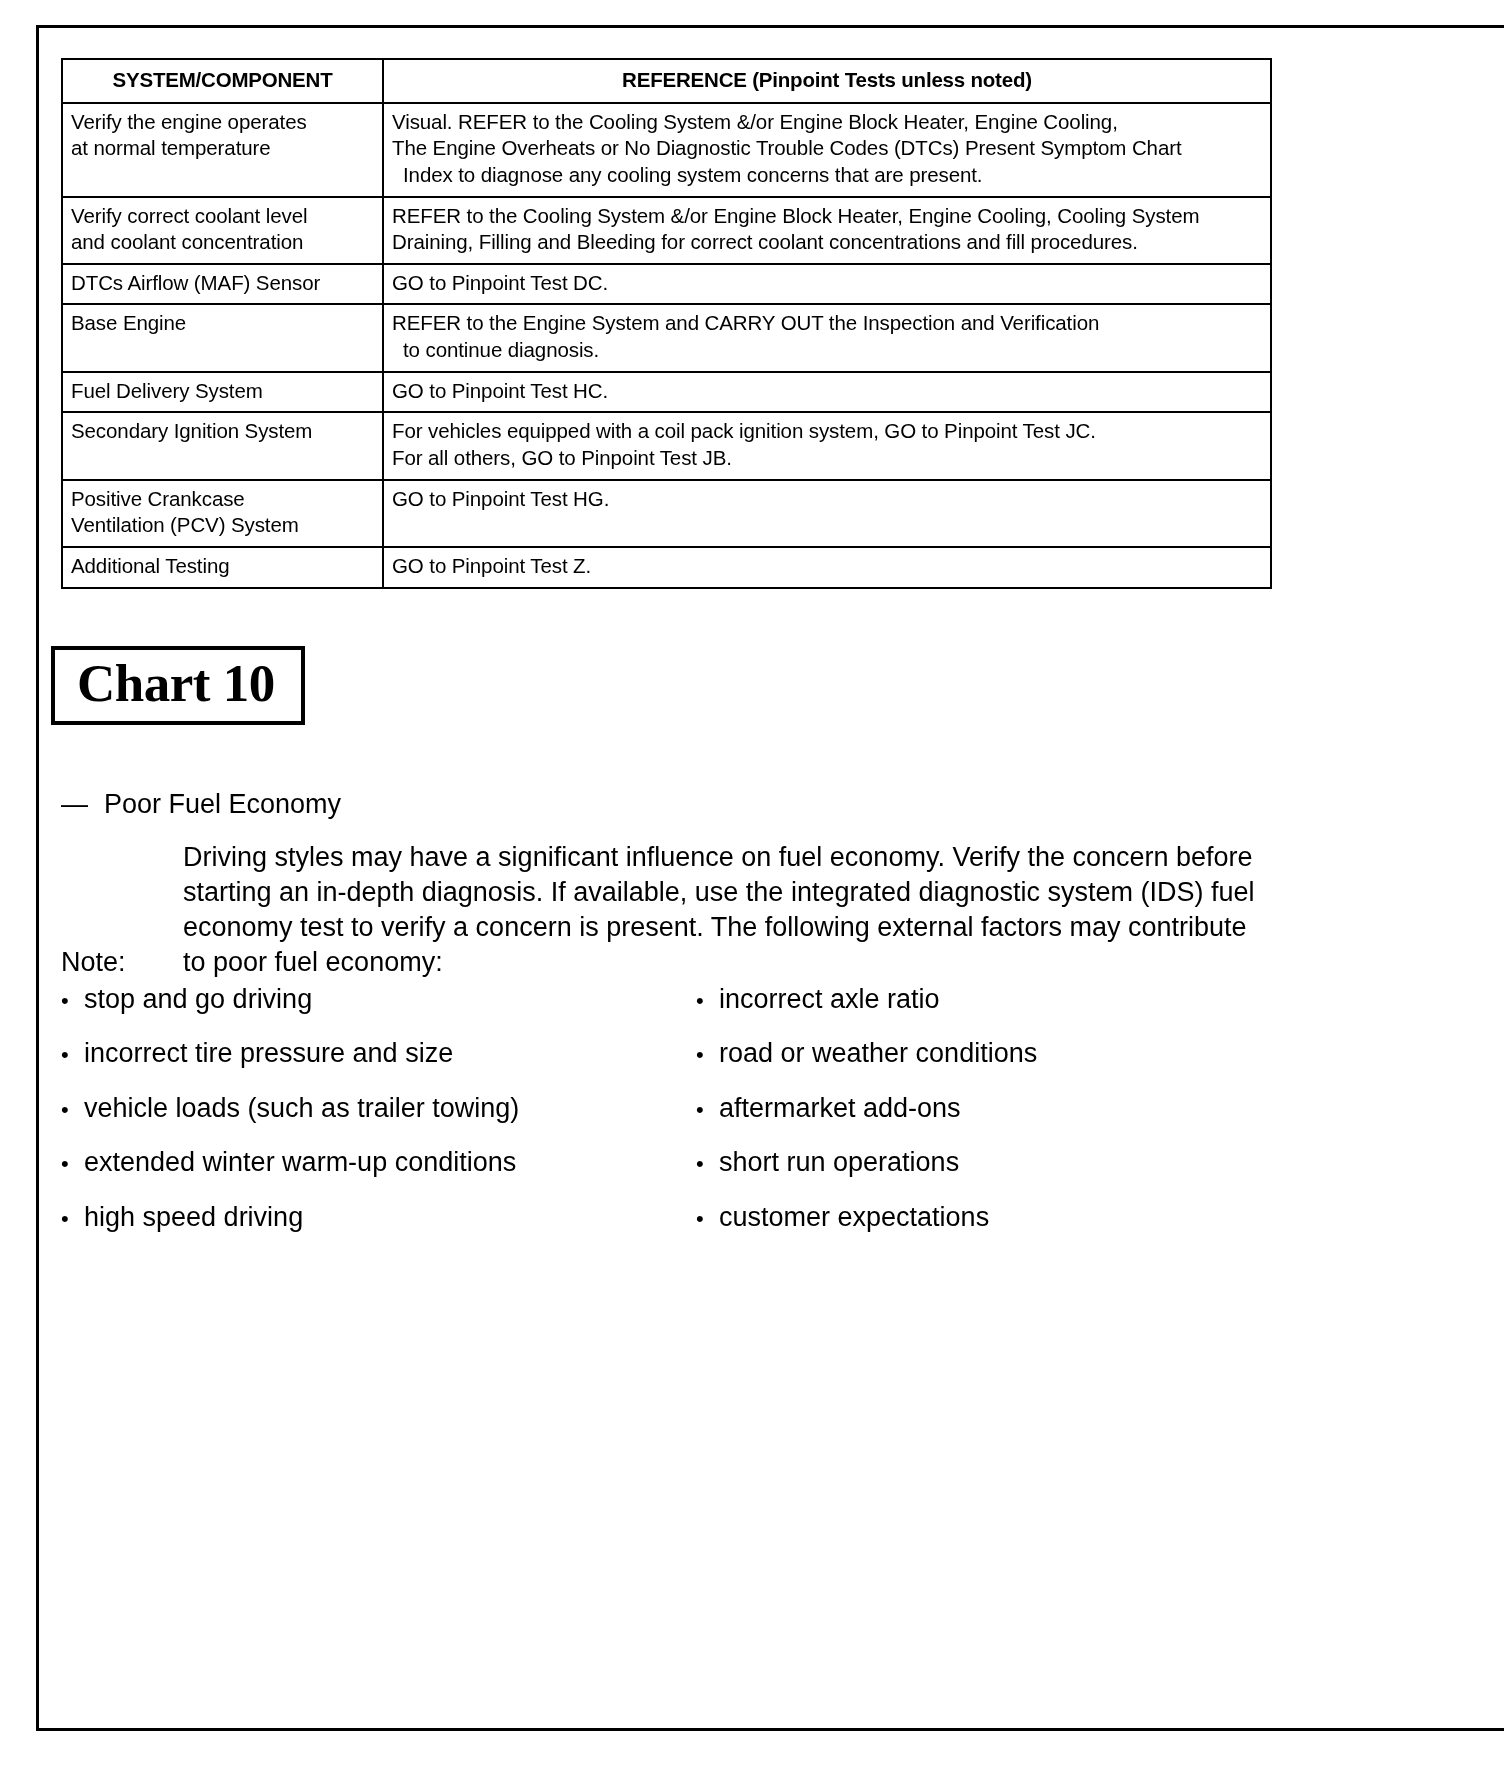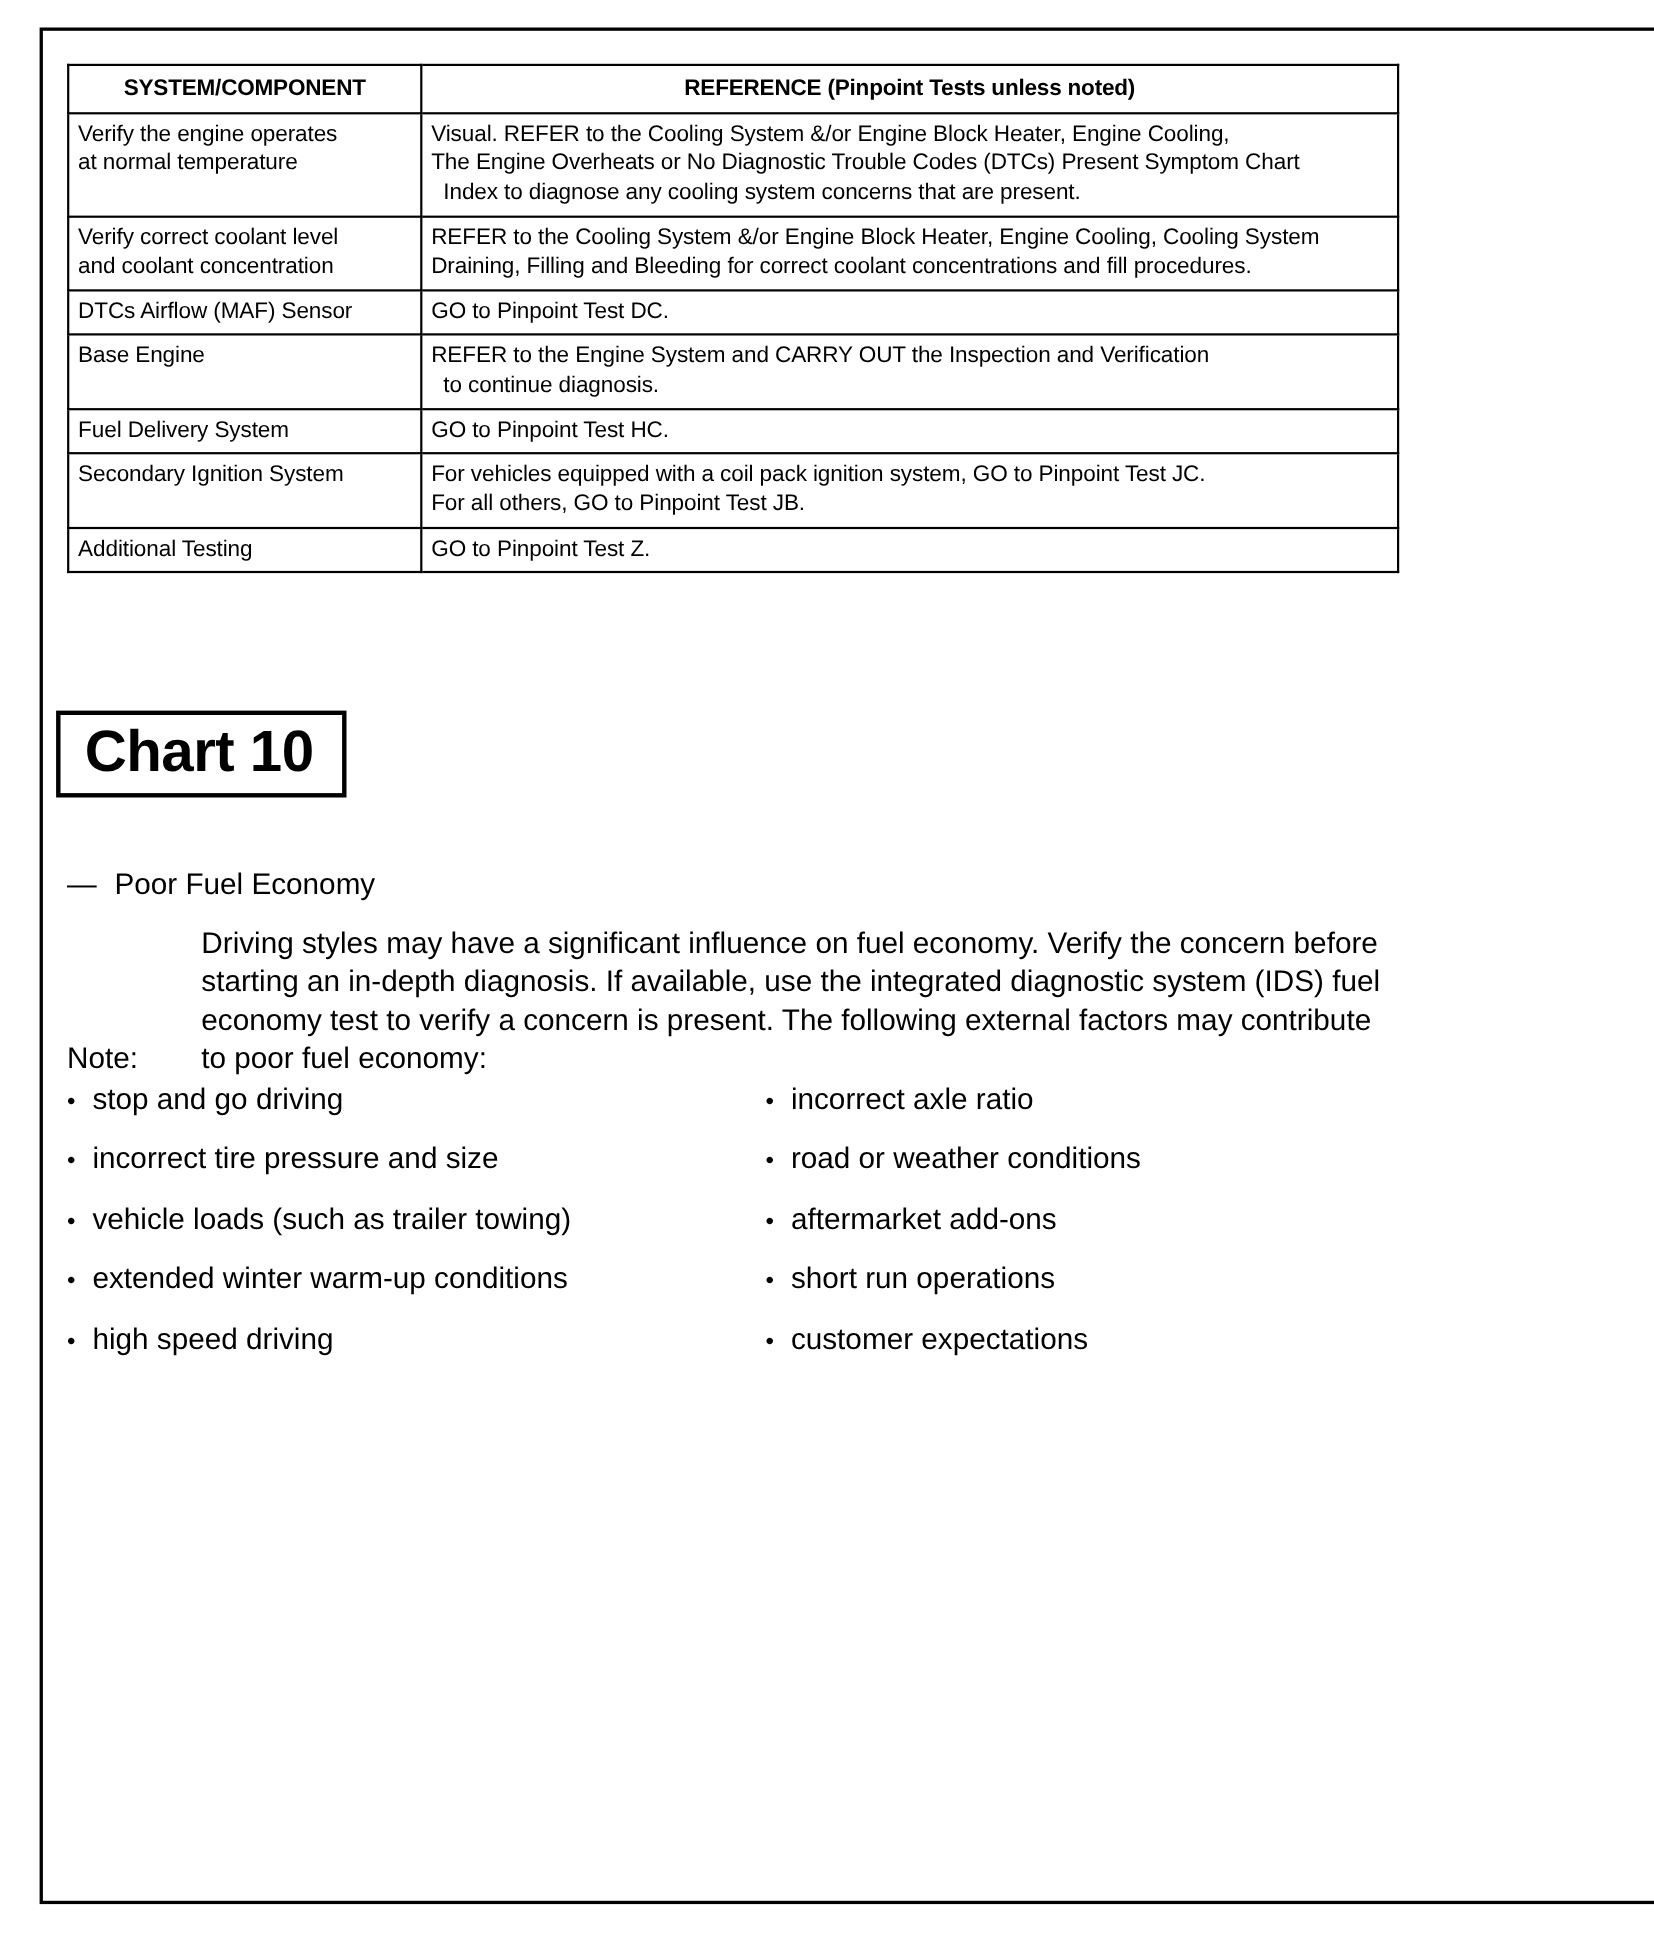--- a/index.html
+++ b/index.html
@@ -72,20 +72,21 @@
     border: 4px solid #000000;
     padding: 6px 26px 10px 22px;
     display: inline-block;
   }
   .chart-box-label {
     font-size: 53px;
     font-weight: 700;
     line-height: 1.04;
     letter-spacing: -0.5px;
     white-space: nowrap;
+    font-family: Liberation Serif, serif;
   }
 
   
   .symptom-line {
     position: absolute;
     left: 22px;
     top: 760px;
     font-size: 27px;
     line-height: 1.2;
     white-space: nowrap;
@@ -205,20 +206,30 @@
             <td class="col-sys">
               <span class="ref-cell-line">Secondary Ignition System</span>
             </td>
             <td class="col-ref">
               <span class="ref-cell-line">For vehicles equipped with a coil pack ignition system, GO to Pinpoint Test JC.</span>
               <span class="ref-cell-line">For all others, GO to Pinpoint Test JB.</span>
             </td>
           </tr>
           <tr>
             <td class="col-sys">
+              <span class="ref-cell-line">Positive Crankcase</span>
+              <span class="ref-cell-line">Ventilation (PCV) System</span>
+            </td>
+            <td class="col-ref">
+              <span class="ref-cell-line">GO to Pinpoint Test HG.</span>
+              <span class="ref-cell-line">&nbsp;</span>
+            </td>
+          </tr>
+          <tr>
+            <td class="col-sys">
               <span class="ref-cell-line">Additional Testing</span>
             </td>
             <td class="col-ref">
               <span class="ref-cell-line">GO to Pinpoint Test Z.</span>
             </td>
           </tr>
         </tbody>
     </table>
 
     <div class="chart-box">

